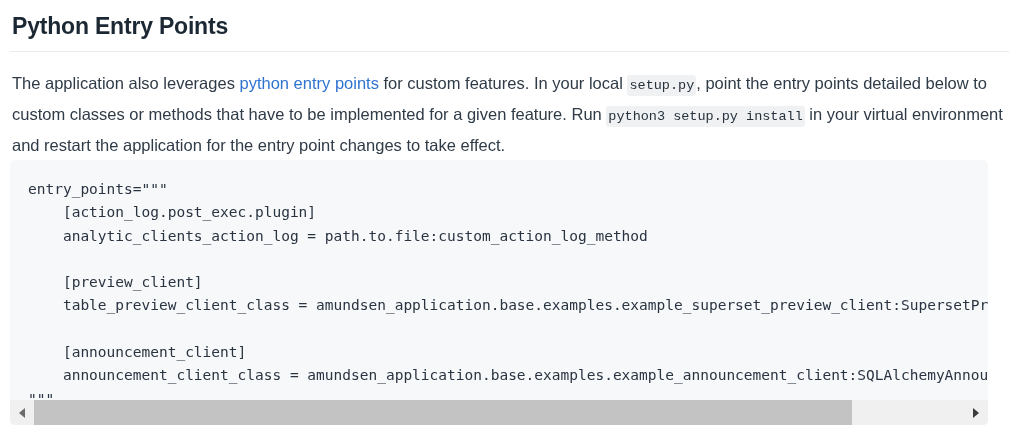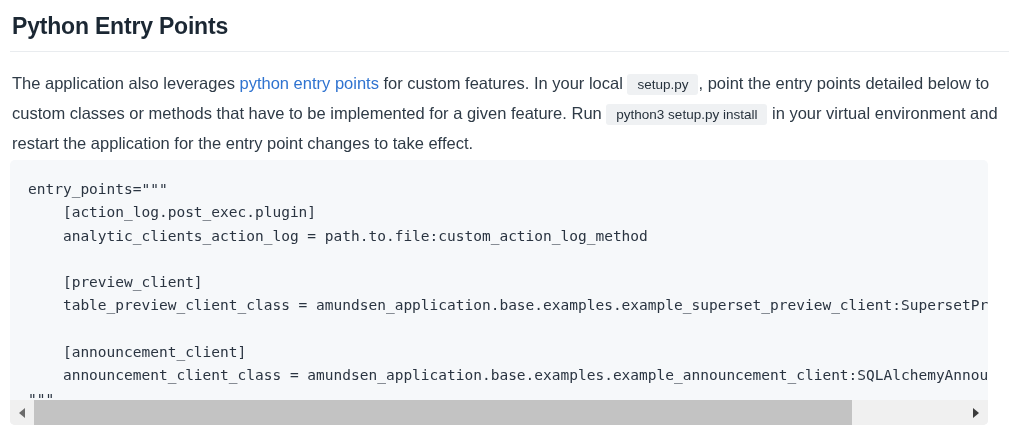--- a/index.html
+++ b/index.html
@@ -49,26 +49,26 @@
     color: #2f3b47;
     margin: 0;
     padding: 17px 2px 0 2px;
     max-width: 1000px;
   }
   .intro a.doc-link {
     color: #2f73d0;
     text-decoration: none;
   }
   code.inline-code {
-    font-family: Liberation Sans, sans-serif;
+    font-family: Liberation Mono, monospace;
     font-size: 13.5px;
     background: #eff1f3;
     color: #26313c;
     border-radius: 3px;
-    padding: 3px 10px;
+    padding: 3px 2px;
     white-space: pre;
   }
 
   
   .code-wrap {
     position: absolute;
     left: 10px;
     top: 160px;
     width: 978px;
     height: 265px;

